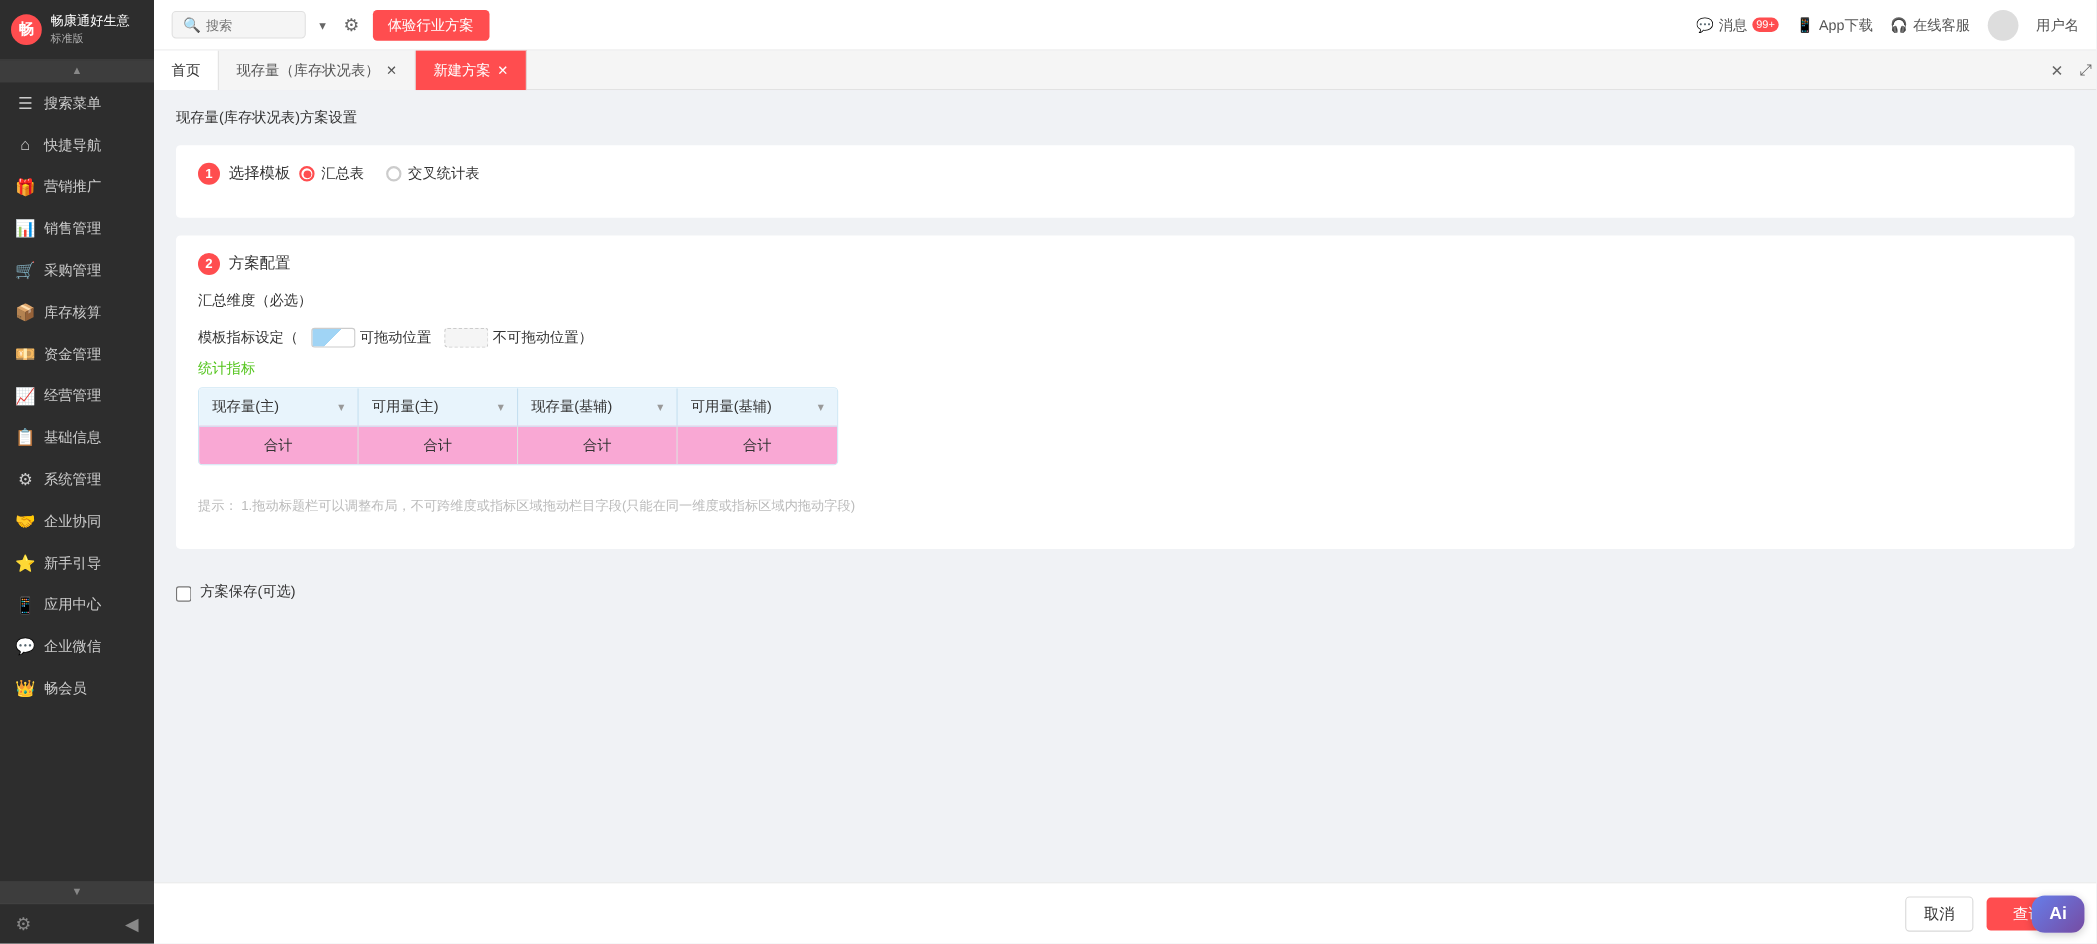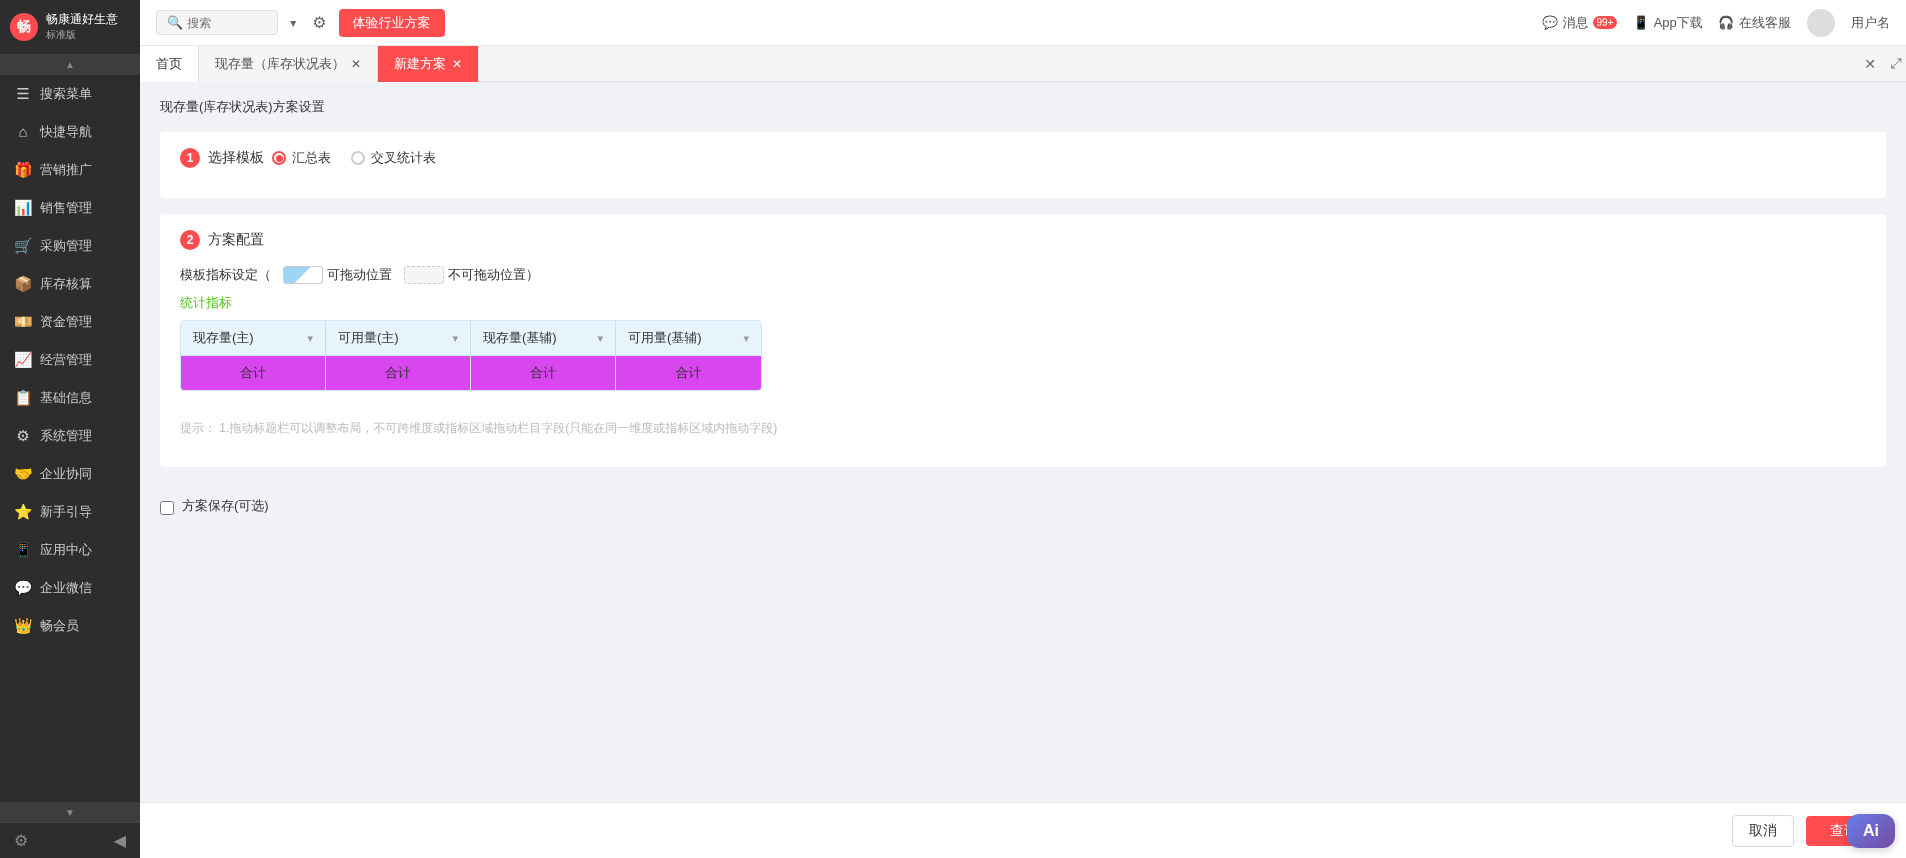--- a/index.html
+++ b/index.html
@@ -208,21 +208,21 @@
       width: 145px;
       padding: 8px 12px;
       display: flex; align-items: center; justify-content: space-between;
       font-size: 13px; color: #333;
       border-right: 1px solid #c5dff0;
     }
     .stats-col:last-child { border-right: none; }
     .stats-col-chevron { color: #999; font-size: 11px; }
     .stats-table-body {
       display: flex;
-      background: #d946ef;
+      background: #f9a8d4;
       border-top: 1px solid #d0e8f5;
     }
     .stats-cell {
       width: 145px;
       padding: 8px 12px;
       text-align: center;
       font-size: 13px; color: #333;
       border-right: 1px solid #e0e0e0;
     }
     .stats-cell:last-child { border-right: none; }
@@ -434,20 +434,21 @@
         </div>
       </div>
     </div>
 
     <div class="section-box">
       <div class="section-header">
         <div class="section-num">2</div>
         <span class="section-title">方案配置</span>
       </div>
 
+      <div class="dim-required">汇总维度（必选）</div>
 
       
       <div class="indicator-row">
         <span>模板指标设定（</span>
         <div class="indicator-draggable">
           <div class="indicator-box"></div>
           <span>可拖动位置</span>
         </div>
         <div class="indicator-nodrag">
           <div class="indicator-box-nodrag"></div>

